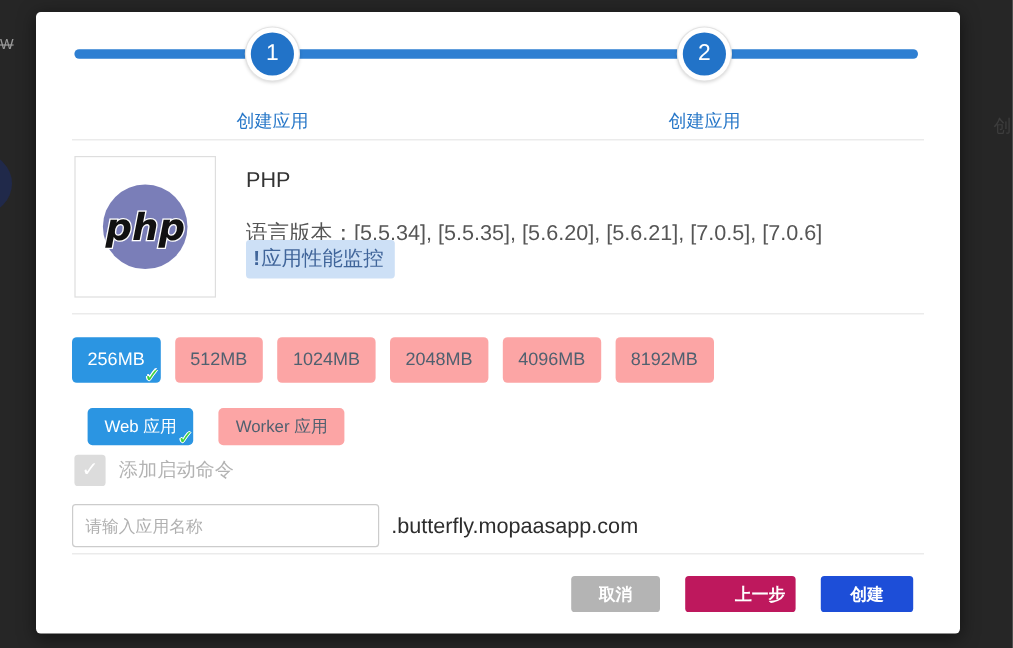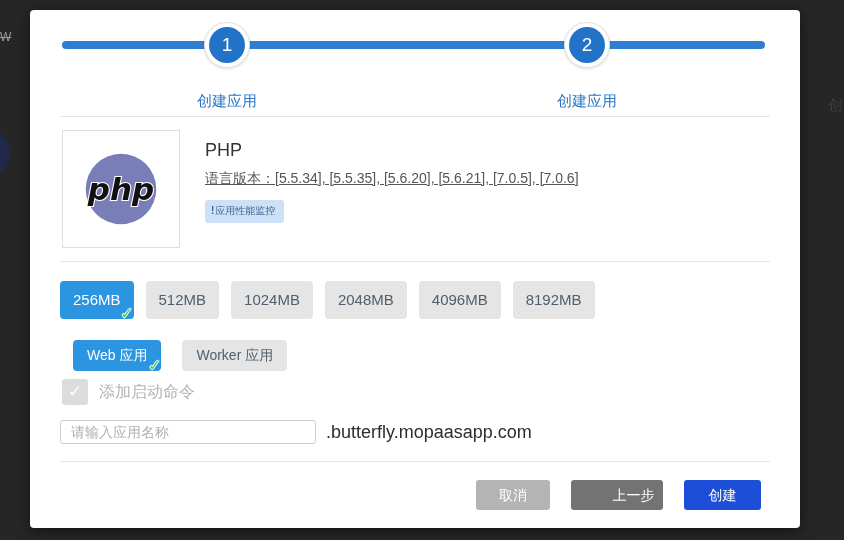--- a/index.html
+++ b/index.html
@@ -58,35 +58,35 @@
   .divider-3 { top: 451px; }
 
   
   .app-card {
     position: absolute; left: 32px; top: 120px;
     width: 118px; height: 118px;
     background: #fff; border: 1px solid #dedede;
     display: flex; align-items: center; justify-content: center;
   }
   .app-title { position: absolute; left: 175px; top: 130px; font-size: 18px; color: #333; }
-  .app-versions { position: absolute; left: 175px; top: 160px; font-size: 14px; color: #555; text-decoration: underline; }
+  .app-versions { position: absolute; left: 175px; top: 172px; font-size: 18px; color: #555; }
   .app-badge {
     position: absolute; left: 175px; top: 190px;
     background: #cde0f6; color: #40659a;
-    font-size: 10px; padding: 4px 9px 5px 6px; border-radius: 3px;
+    font-size: 17px; padding: 4px 9px 5px 6px; border-radius: 3px;
   }
   .app-badge .excl { font-weight: bold; margin-right: 1px; }
 
   
   .opt-row { position: absolute; left: 30px; display: flex; }
   .mem-row { top: 271px; gap: 12px; }
   .type-row { top: 330px; gap: 8px; }
   .opt-btn {
     position: relative;
-    background: #e5e5e5; color: #50606f;
+    background: #fca5a5; color: #50606f;
     border-radius: 4px; text-align: center; cursor: pointer;
   }
   .mem-row .opt-btn { line-height: 38px; height: 38px; padding: 0 13px; font-size: 15px; }
   .type-row .opt-btn { line-height: 31px; height: 31px; padding: 0 14px; font-size: 14px; margin-left: 13px; }
   .opt-btn.selected { background: #2b95e2; color: #fff; }
   .corner-check {
     position: absolute; right: 0px; bottom: -3px;
     color: #3fd13f; font-size: 16px; font-weight: bold; line-height: 16px;
     text-shadow: -1px 0 #fff, 1px 0 #fff, 0 -1px #fff, 0 1px #fff;
   }
@@ -96,38 +96,39 @@
   .checkbox {
     width: 26px; height: 26px; border-radius: 3px;
     background: #dcdcdc; color: #ffffff;
     font-size: 17px; font-weight: bold; line-height: 26px; text-align: center;
   }
   .startup-label { margin-left: 11px; font-size: 16px; color: #b3b3b3; text-align: right; }
 
   
   .name-row { position: absolute; left: 30px; top: 410px; display: flex; align-items: center; }
   .name-input {
-    width: 256px; height: 24px;
+    width: 256px; height: 36px;
     border: 1px solid #ccc; border-radius: 3px;
     padding: 0 10px; font-size: 14px; color: #333;
     font-family: "Liberation Sans", "DejaVu Sans", sans-serif;
     outline: none;
   }
   .name-input::placeholder { color: #b0b0b0; }
   .domain-suffix { margin-left: 10px; font-size: 18px; color: #2d2d2d; }
 
   
   .footer-row { position: absolute; right: 39px; top: 470px; display: flex; gap: 21px; }
   .btn {
     height: 30px; line-height: 30px; border: none; border-radius: 3px;
     color: #fff; font-size: 14px; text-align: center; cursor: pointer;
     font-family: "Liberation Sans", "DejaVu Sans", sans-serif;
+    font-weight: bold;
   }
   .btn-cancel { width: 74px; background: #b4b4b4; }
-  .btn-prev { width: 92px; background: #737373; padding-left: 33px; }
+  .btn-prev { width: 92px; background: #be185d; padding-left: 33px; }
   .btn-create { width: 77px; background: #1d4ed8; }
 </style>
 </head>
 <body>
 
 <span class="bg-frag bg-frag-left-text">W</span>
 <div class="bg-circle"></div>
 <span class="bg-frag bg-frag-right-glyph">创</span>
 <span class="bg-frag bg-frag-right-number">2</span>
 

